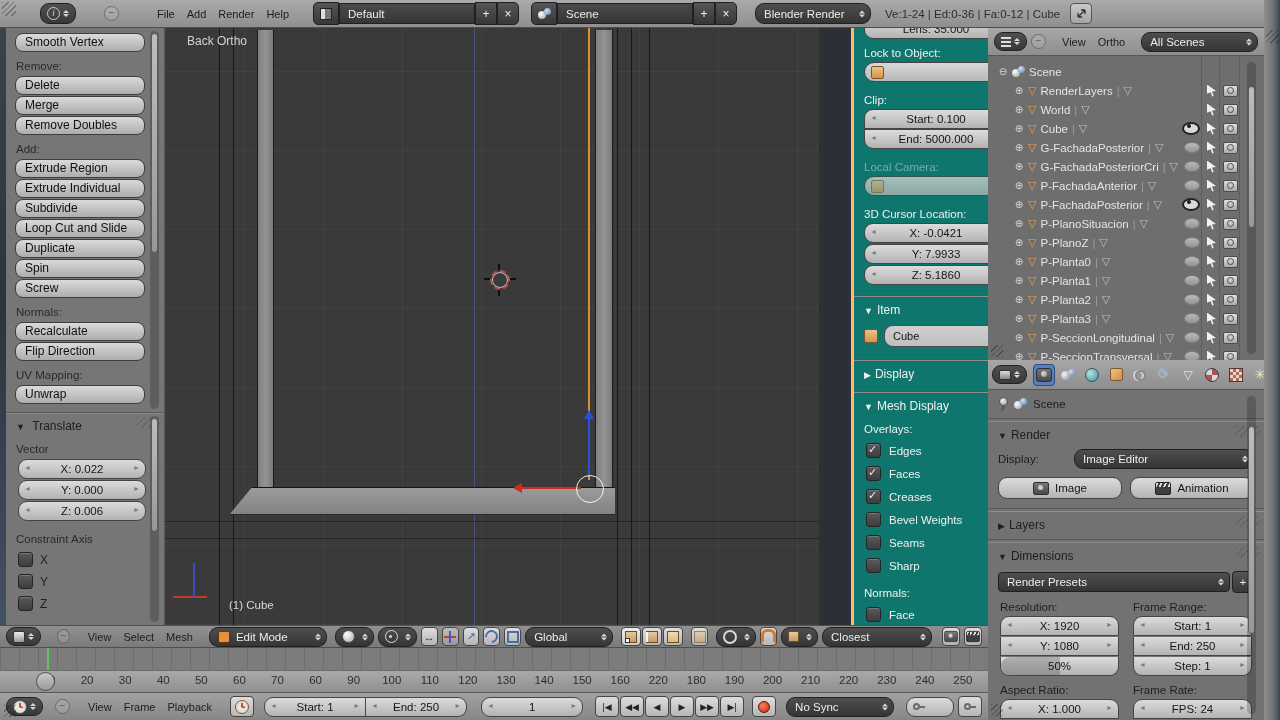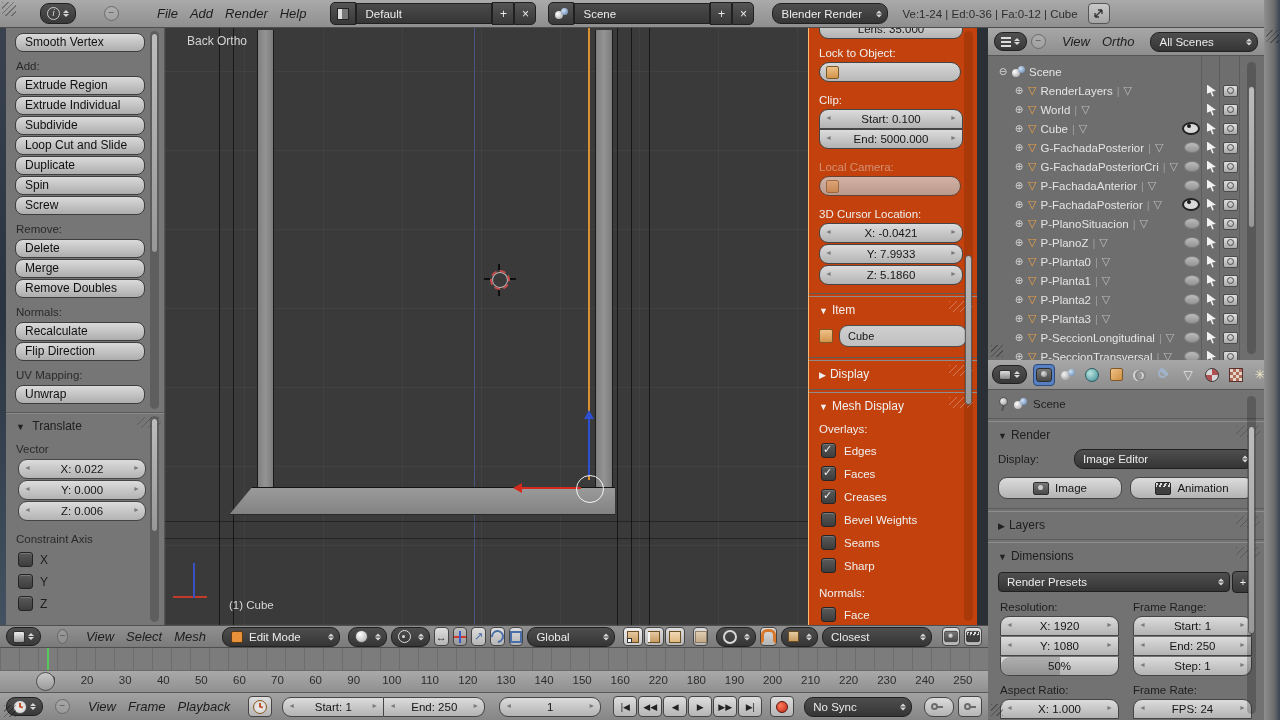--- a/index.html
+++ b/index.html
@@ -15,21 +15,21 @@
   .arr.l{left:5px}.arr.r{right:5px}
   .dd{position:relative;display:flex;align-items:center;background:linear-gradient(#4e4e4e,#353535);
     border:1px solid #202020;border-radius:9px;height:18px;padding:0 20px 0 8px;color:#ececec;font-size:11.5px;}
   .ud{position:absolute;right:5px;top:50%;transform:translateY(-50%);}
   .ud::before{content:"";display:block;border:3px solid transparent;border-bottom-color:#d6d6d6;margin-bottom:1px;}
   .ud::after{content:"";display:block;border:3px solid transparent;border-top-color:#d6d6d6;}
   .lbtn{display:flex;align-items:center;justify-content:center;background:linear-gradient(#dedede,#b5b5b5);
     border:1px solid #454545;border-radius:4px;color:#141414;}
   .dbtn{display:flex;align-items:center;justify-content:center;background:linear-gradient(#555,#383838);
     border:1px solid #202020;border-radius:4px;color:#eee;}
-  .menu{padding:0 6px;color:#1d1d1d;font-size:13px;font-style:italic;}
+  .menu{padding:0 6px;color:#1d1d1d;font-size:11px;}
   .cb{flex:none;width:13px;height:13px;border-radius:3px;background:linear-gradient(#5a5a5a,#3d3d3d);
     border:1px solid #242424;box-shadow:inset 0 1px rgba(255,255,255,.18);position:relative;}
   .cb.on::after{content:"✓";position:absolute;left:1px;top:-1px;color:#f2f2f2;font-size:11px;}
   .sb{position:absolute;width:9px;background:rgba(0,0,0,.20);border-radius:5px;}
   .sb .th{position:absolute;left:1px;right:1px;background:linear-gradient(#bdbdbd,#989898);
     border:1px solid #5c5c5c;border-radius:5px;}
   .grip{background:repeating-linear-gradient(135deg,rgba(0,0,0,.30) 0 1px,transparent 1px 4px);}
   .phgrip-d{position:absolute;right:4px;top:4px;width:24px;height:11px;
     background:repeating-linear-gradient(135deg,rgba(0,0,0,.22) 0 1px,transparent 1px 5px);}
   .phgrip-l{position:absolute;right:4px;top:4px;width:24px;height:11px;
@@ -84,22 +84,22 @@
   .cursor3d i{position:absolute;background:#0e0e0e;}
   .viewlabel{position:absolute;left:22px;top:6px;color:#d4d4d4;font-size:12px;}
   .objlabel{position:absolute;left:64px;top:571px;color:#d8d8d8;font-size:11.5px;}
   .manip-circle{position:absolute;left:411px;top:447px;width:26px;height:26px;border-radius:50%;
     border:1.5px solid rgba(255,255,255,.9);}
   .axis-red{position:absolute;left:352px;top:459px;width:64px;height:2px;background:#d42a1e;}
   .axis-red::before{content:"";position:absolute;left:-9px;top:-4px;border:5px solid transparent;border-right:9px solid #d42a1e;}
   .axis-blue{position:absolute;left:423px;top:386px;width:2px;height:62px;background:#2e4fd0;}
   .axis-blue::before{content:"";position:absolute;left:-4px;top:-9px;border:5px solid transparent;border-bottom:9px solid #2e4fd0;}
   
-  .npanel{position:absolute;left:808px;top:28px;width:169px;height:597px;background:#c2410c;
-    border-left:1px solid #fdba74;box-sizing:border-box;overflow:hidden;color:#ececec;}
+  .npanel{position:absolute;left:851px;top:28px;width:169px;height:597px;background:#0f766e;
+    border-left:3px solid #fdba74;box-sizing:border-box;overflow:hidden;color:#ececec;}
   .nlabel{margin:8px 0 3px 10px;color:#efefef;font-size:11.5px;}
   .nlabel.dim{color:rgba(235,235,235,.45);}
   .npill{width:142px;margin:1px 0 0 10px;}
   .objfield{display:flex;align-items:center;gap:6px;width:142px;height:20px;margin:2px 0 0 10px;
     background:linear-gradient(#d8d8d8,#b8b8b8);border:1px solid #454545;border-radius:10px;padding:0 6px;box-sizing:border-box;}
   .cubeico{width:11px;height:11px;background:linear-gradient(#efc188,#d2944a);border:1px solid #7d5826;border-radius:2px;flex:none;}
   .pdiv{height:2px;margin:8px 0 0 0;border-top:1px solid #5c5c5c;border-bottom:1px solid #8d8d8d;}
   .ph-light{position:relative;color:#f0f0f0;font-size:12px;padding:6px 0 0 10px;}
   .ncbrow{display:flex;align-items:center;gap:8px;margin:8px 0 0 12px;color:#f0f0f0;font-size:11.5px;}
   .itemname{display:flex;align-items:center;flex:1;height:20px;background:linear-gradient(#cfcfcf,#c0c0c0);
@@ -260,40 +260,40 @@
   </div>
 
   <div class="edgeL"></div>
 
   <div class="tshelf">
     <div style="height:5px;"></div>
     <button class="tbtn">Smooth Vertex</button>
     <div>
 
         <div>
+          <div class="tlabel">Remove:</div>
+          <div>
+
+          <button class="tbtn">Delete</button>
+            <button class="tbtn">Merge</button>
+            <button class="tbtn">Remove Doubles</button>
+          </div>
+        </div>
+
+        <div>
           <div class="tlabel">Add:</div>
           <div>
 
           <button class="tbtn">Extrude Region</button>
             <button class="tbtn">Extrude Individual</button>
             <button class="tbtn">Subdivide</button>
             <button class="tbtn">Loop Cut and Slide</button>
             <button class="tbtn">Duplicate</button>
             <button class="tbtn">Spin</button>
             <button class="tbtn">Screw</button>
-          </div>
-        </div>
-
-        <div>
-          <div class="tlabel">Remove:</div>
-          <div>
-
-          <button class="tbtn">Delete</button>
-            <button class="tbtn">Merge</button>
-            <button class="tbtn">Remove Doubles</button>
           </div>
         </div>
 
         <div>
           <div class="tlabel">Normals:</div>
           <div>
 
           <button class="tbtn">Recalculate</button>
             <button class="tbtn">Flip Direction</button>
           </div>

